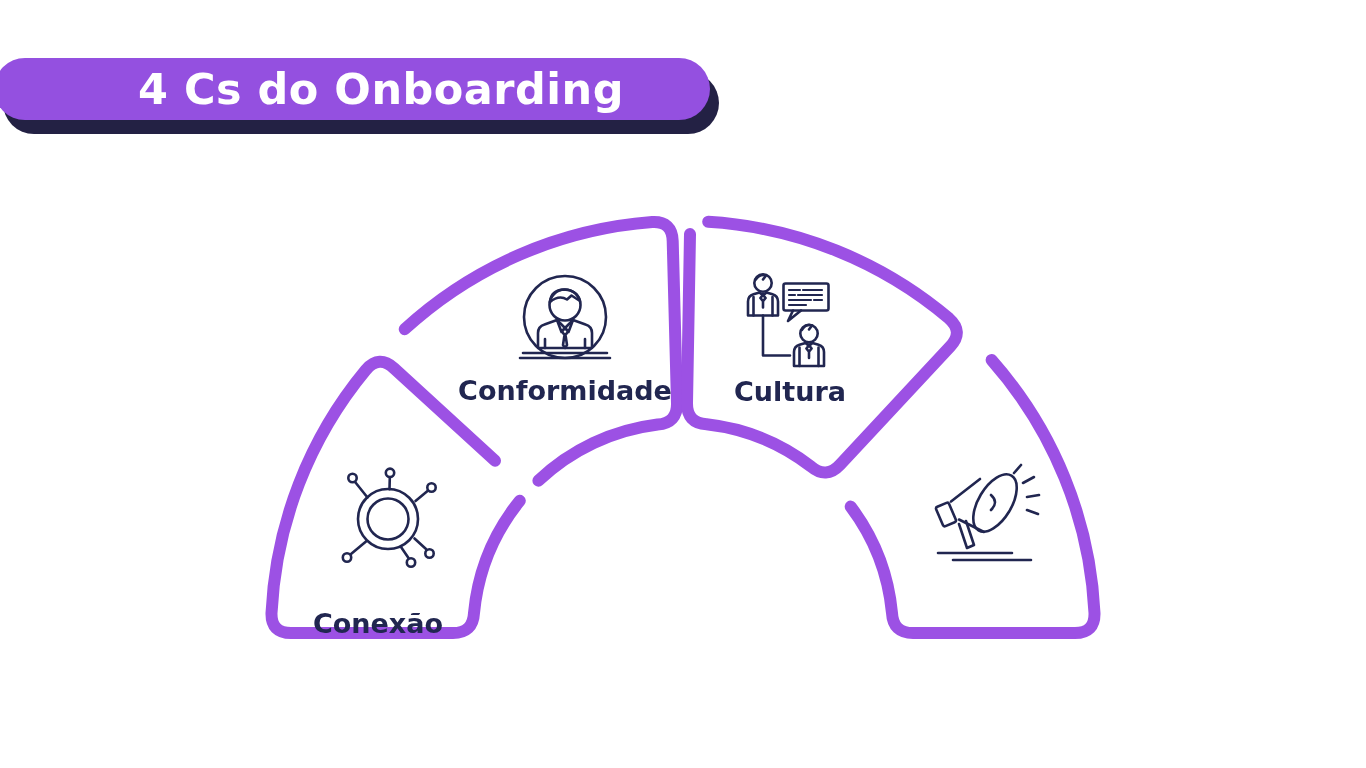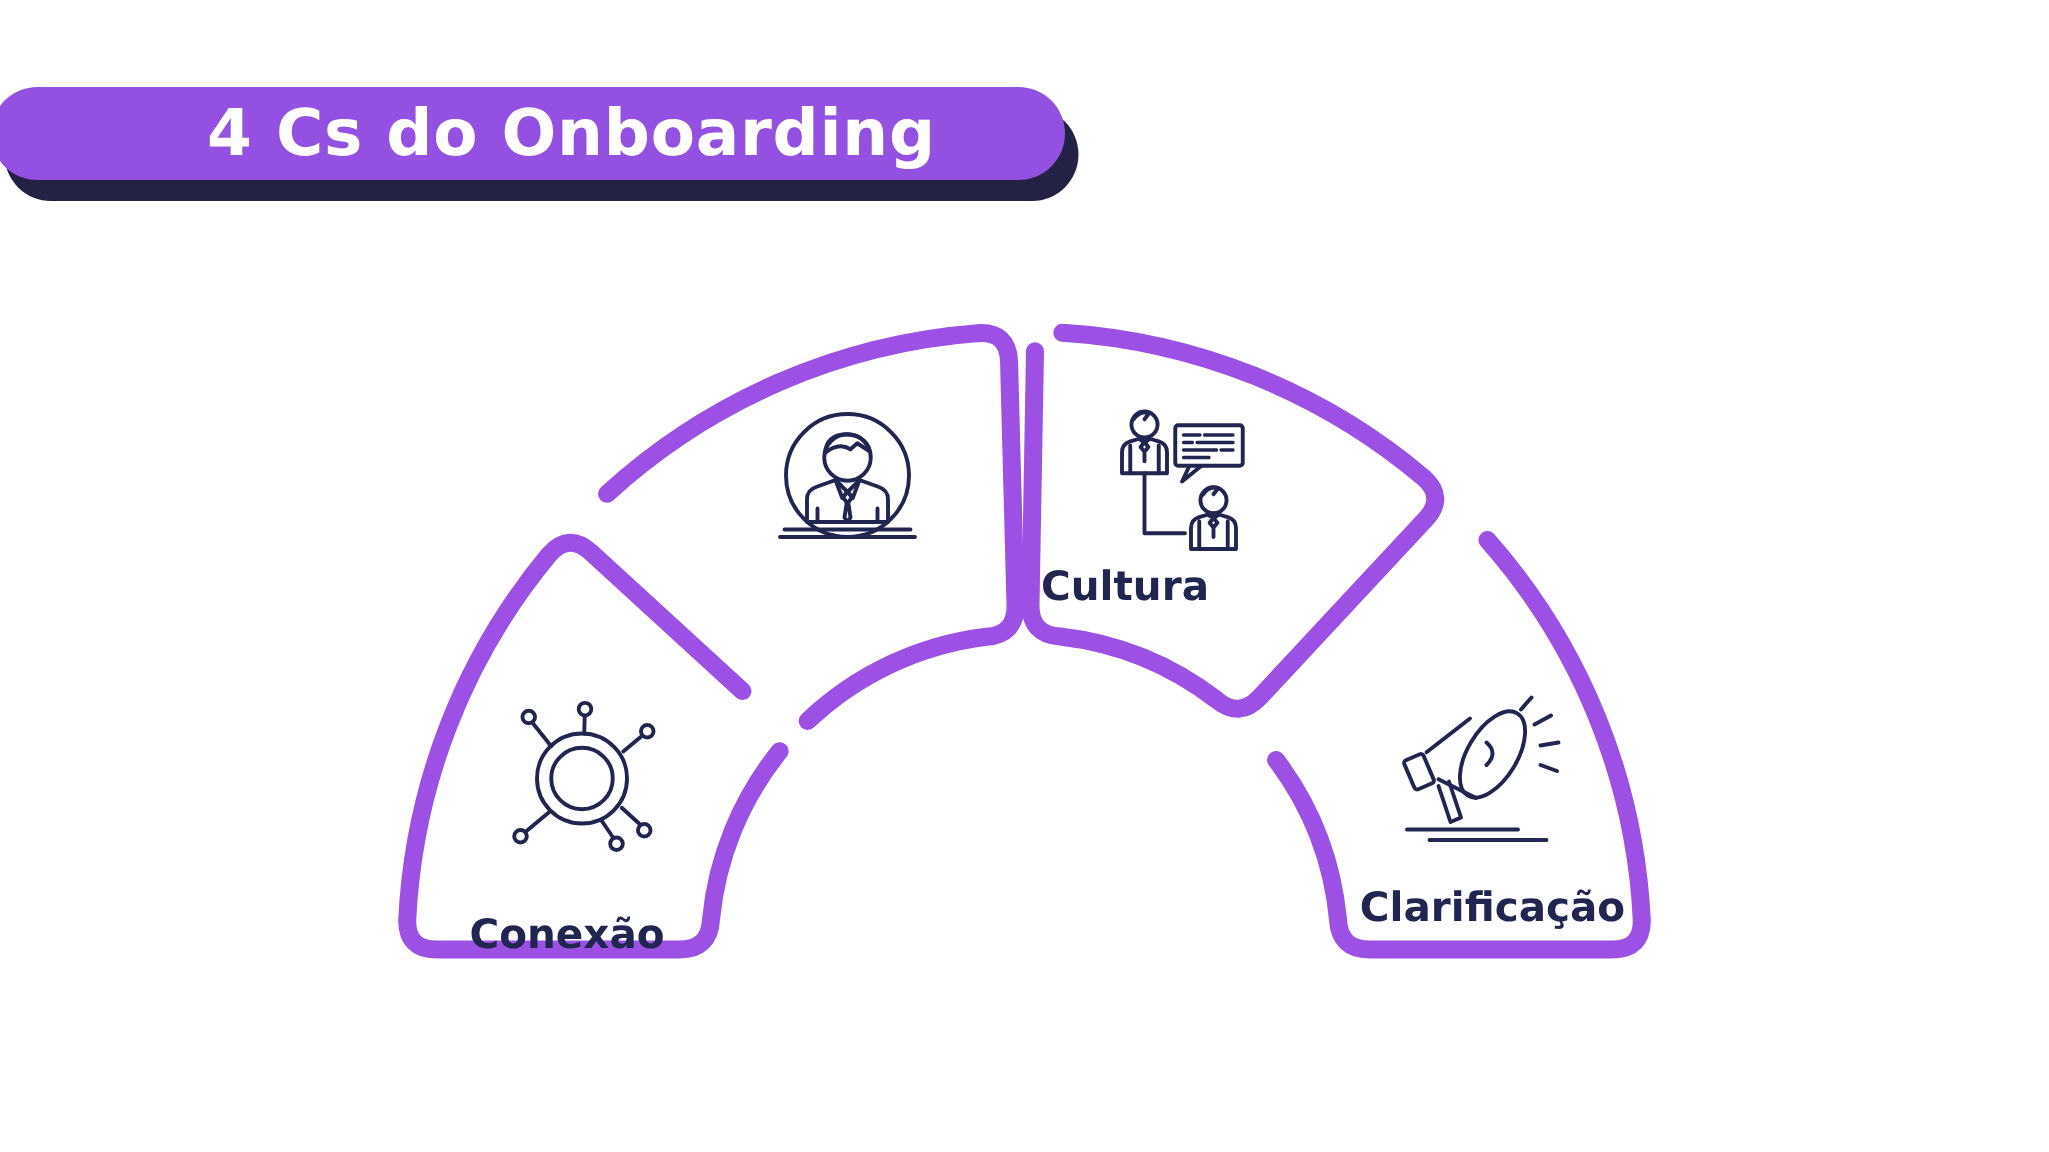--- a/index.html
+++ b/index.html
@@ -115,18 +115,18 @@
       <path d="M71,40 q8,7 0,15"></path>
       <path d="M60,24 L31,46.5"></path>
       <path d="M64,77 L39,64.5"></path>
       <rect x="19" y="49" width="14" height="21" rx="2" transform="rotate(-23 26 59.5)"></rect>
       <path d="M39,69 L47,93 M46,66 L54,90 M47,93 L54,90"></path>
       <path d="M18,98 H92 M33,105 H111"></path>
       <path d="M94,18 L101,10 M103,28 L114,22 M107,42 L119,40 M107,55 L118,59"></path>
     </g>
   </svg>
 
-  <div class="seg-label" style="left:750px;top:376px">Cultura</div>
+  <div class="seg-label" style="left:565px;top:375px">Conformidade</div>
+  <div class="seg-label" style="left:790px;top:376px">Cultura</div>
   <div class="seg-label" style="left:378px;top:608px">Conexão</div>
-  <div class="seg-label" style="left:995px;top:590px">Clarificação</div>
 
 
 </div>
 
 </body></html>

